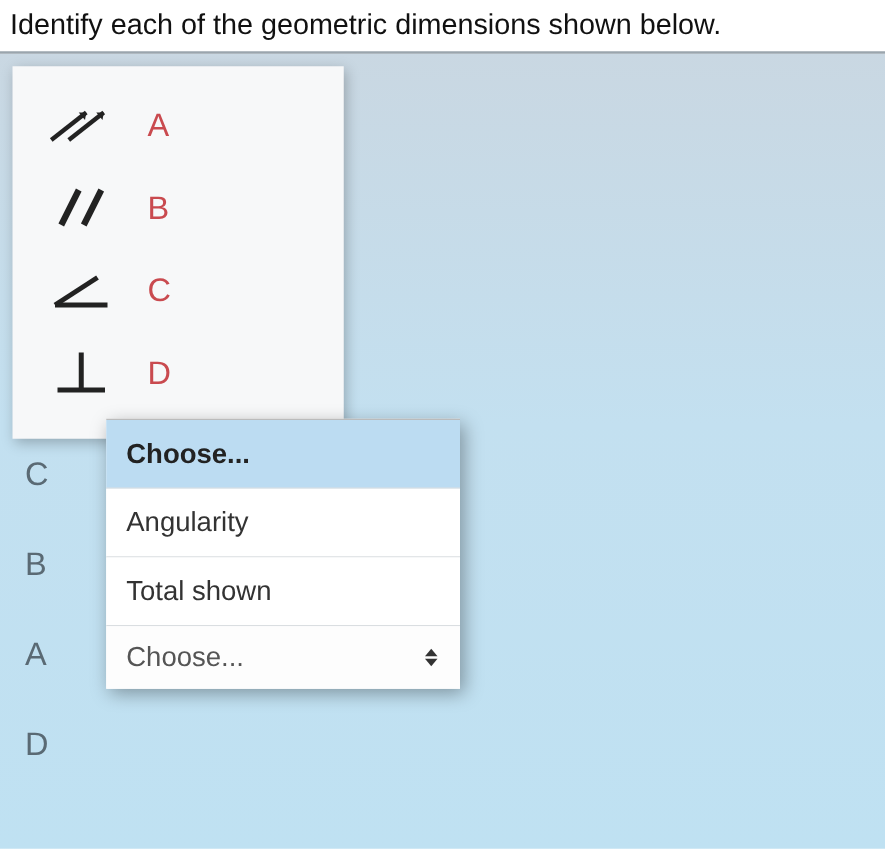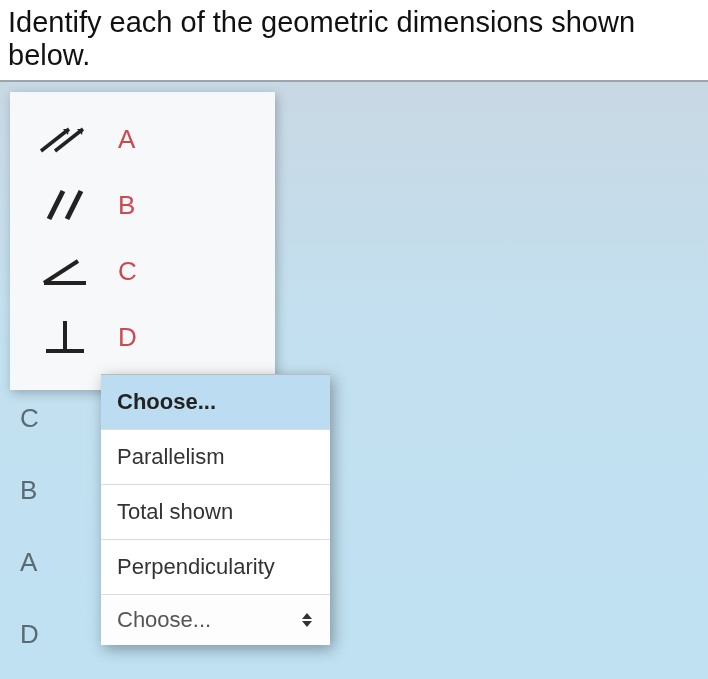--- a/index.html
+++ b/index.html
@@ -9,21 +9,21 @@
       width: 708px;
       height: 679px;
       font-family: Arial, Helvetica, sans-serif;
       background: linear-gradient(180deg, #cad6e0 0%, #c3e0f0 50%, #bfe1f2 100%);
       overflow: hidden;
     }
     .question-bar {
       background: #ffffff;
       padding: 6px 8px 8px 8px;
       border-bottom: 2px solid #9aa5ad;
-      font-size: 29px;
+      font-size: 23px;
       font-weight: 400;
       color: #111;
     }
     .content {
       position: relative;
       padding: 10px 0 0 10px;
     }
     .symbol-card {
       background: #f7f8f9;
       width: 265px;
@@ -60,25 +60,24 @@
     .ans-letter {
       color: #5a6a74;
       font-size: 26px;
       font-weight: 400;
       width: 40px;
     }
     .dropdown {
       position: absolute;
       left: 85px;
       top: 292px;
-      width: 229px;
+      width: 283px;
       background: #fff;
       box-shadow: 3px 4px 14px rgba(0,0,0,0.35);
       border-top: 1px solid #bbb;
-      margin-left: 16px;
     }
     .dd-item {
       padding: 14px 16px;
       font-size: 22px;
       color: #333;
       border-bottom: 1px solid #dadee1;
       cursor: pointer;
       background: #fff;
     }
     .dd-item.selected {
@@ -160,23 +159,22 @@
     <div class="ans-row">
       <span class="ans-letter">A</span>
     </div>
     <div class="ans-row">
       <span class="ans-letter">D</span>
     </div>
   </div>
 
   <div class="dropdown">
     <div class="dd-item selected">Choose...</div>
-    <div class="dd-item">Parallelism</div>
+    <div class="dd-item">Angularity</div>
     <div class="dd-item">Total shown</div>
-    <div class="dd-item">Perpendicularity</div>
     <div class="dd-footer">
       <span>Choose...</span>
       <span class="sort-icon">
         <svg width="14" height="18" viewBox="0 0 14 18">
           <path d="M7 2 L12 8 L2 8 Z" fill="#333"></path>
           <path d="M7 16 L2 10 L12 10 Z" fill="#333"></path>
         </svg>
       </span>
     </div>
   </div>

